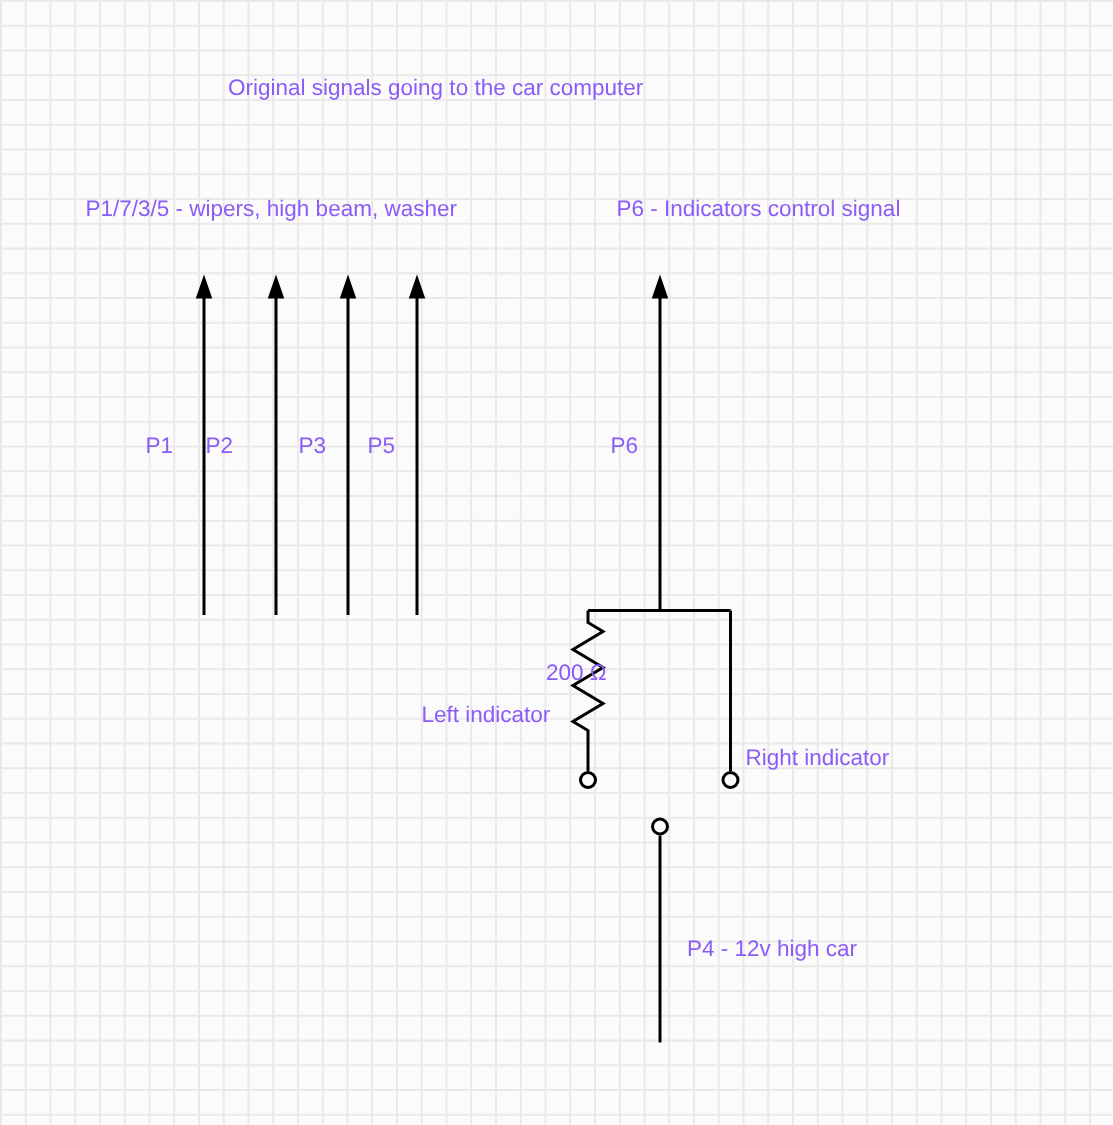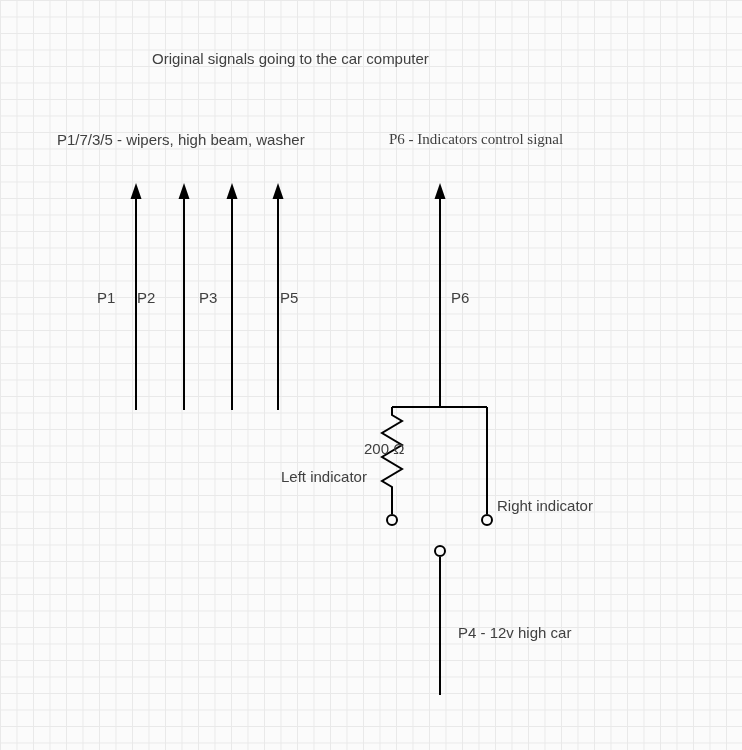--- a/index.html
+++ b/index.html
@@ -20,31 +20,31 @@
     background-size: 16.5px 16.5px;
   }
   svg.wires {
     position: absolute;
     left: 0; top: 0;
   }
   .label {
     position: absolute;
     font-size: 15px;
     line-height: 17px;
-    color: #404040;
+    color: #8b5cf6;
     white-space: nowrap;
   }
   .t-title          { left: 152px; top: 50px; }
   .t-left-group     { left: 57px;  top: 131px; }
-  .t-right-group    { left: 389px; top: 131px; font-family: Liberation Serif, serif; }
+  .t-right-group    { left: 411px; top: 131px; }
   .t-p1             { left: 97px; top: 289px; }
   .t-p2             { left: 137px; top: 289px; }
   .t-p3             { left: 199px; top: 289px; text-align: right; }
-  .t-p5             { left: 245px; top: 289px; margin-left: 35px; }
-  .t-p6             { left: 407px; top: 289px; margin-left: 44px; }
+  .t-p5             { left: 245px; top: 289px; }
+  .t-p6             { left: 407px; top: 289px; }
   .t-resistor       { left: 328px; top: 440px; margin-left: 36px; }
   .t-left-ind       { left: 281px; top: 468px; }
   .t-right-ind      { left: 497px; top: 497px; text-align: right; }
   .t-p4             { left: 458px; top: 624px; }
 </style>
 </head>
 <body>
 
 <div class="grid"></div>
 

